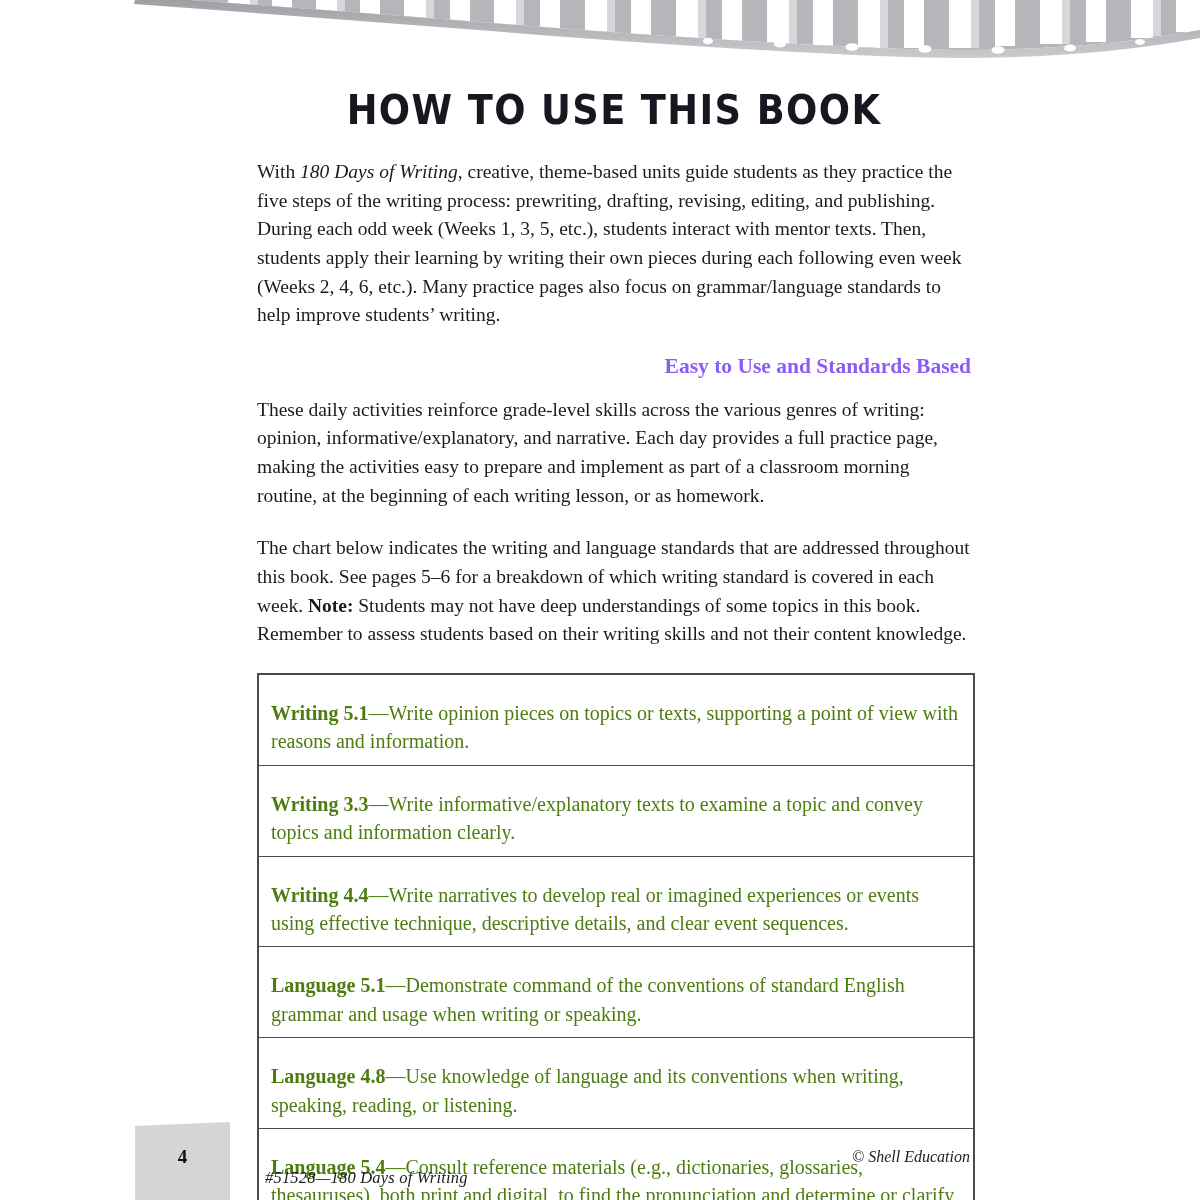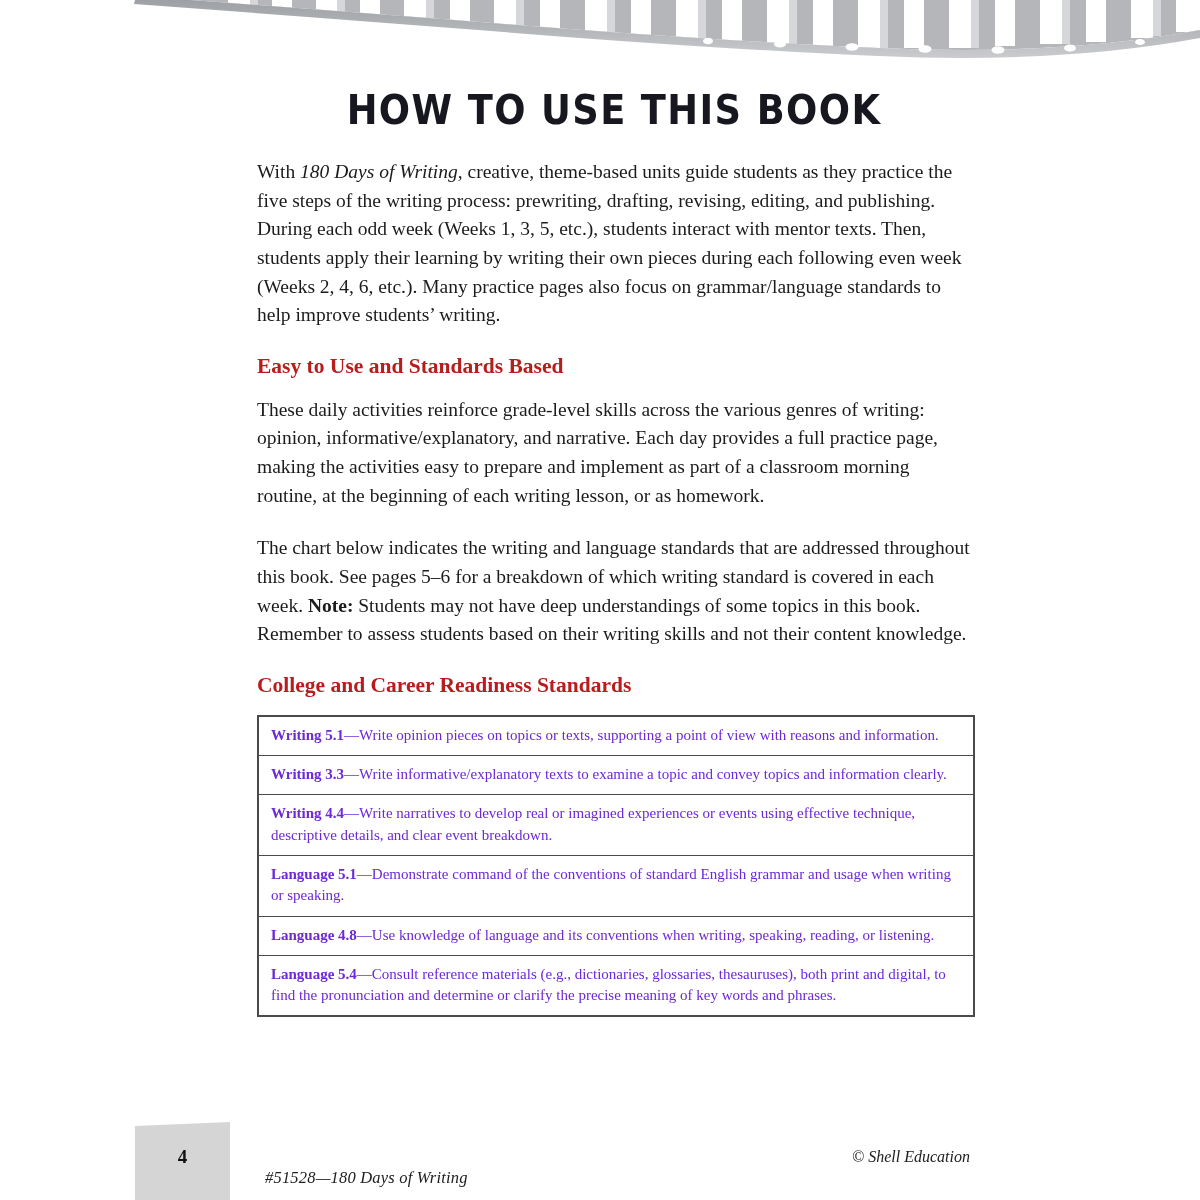--- a/index.html
+++ b/index.html
@@ -63,45 +63,46 @@
     margin: 0 0 24px 0;
     text-align: left;
     color: #1b1b1b;
   }
 
   h2.section-heading {
     font-size: 21.5px;
     font-weight: bold;
     margin: 0 0 16px 0;
     line-height: 1.2;
-    color: #b91c1c;
+    color: #8b5cf6;
+    text-align: right;
   }
 
   em.italic { }
   strong.bold { font-weight: bold; }
 
   
   #standards-table {
     margin-top: 4px;
     border: 2px solid #4a4a4a;
     border-collapse: collapse;
     width: 714px;
     background: #fff;
   }
   #standards-table .std-row {
     border-bottom: 1.5px solid #4a4a4a;
   }
   #standards-table .std-row:last-child {
     border-bottom: none;
   }
   #standards-table .std-cell {
-    padding: 8px 11px 9px 12px;
-    font-size: 15px;
+    padding: 24px 11px 9px 12px;
+    font-size: 20px;
     line-height: 1.42;
-    color: #6d28d9;
+    color: #4d7c0f;
   }
   .std-label {
     font-weight: bold;
   }
 
   
   #footer-tab {
     position: absolute;
     left: 135px;
     top: 1122px;
@@ -221,34 +222,33 @@
     <h1 id="page-title">HOW TO USE THIS BOOK</h1>
 
     <p class="body-text"><span>With </span><em class="italic">180 Days of Writing</em><span>, creative, theme-based units guide students as they practice the five steps of the writing process: prewriting, drafting, revising, editing, and publishing.  During each odd week (Weeks 1, 3, 5, etc.), students interact with mentor texts.  Then, students apply their learning by writing their own pieces during each following even week (Weeks 2, 4, 6, etc.).  Many practice pages also focus on grammar/language standards to help improve students’ writing.</span></p>
 
     <h2 class="section-heading">Easy to Use and Standards Based</h2>
 
     <p class="body-text">These daily activities reinforce grade-level skills across the various genres of writing: opinion, informative/explanatory, and narrative.  Each day provides a full practice page, making the activities easy to prepare and implement as part of a classroom morning routine, at the beginning of each writing lesson, or as homework.</p>
 
     <p class="body-text"><span>The chart below indicates the writing and language standards that are addressed throughout this book.  See pages 5–6 for a breakdown of which writing standard is covered in each week. </span><strong class="bold">Note:</strong><span> Students may not have deep understandings of some topics in this book.  Remember to assess students based on their writing skills and not their content knowledge.</span></p>
 
-    <h2 class="section-heading">College and Career Readiness Standards</h2>
 
     <div id="standards-table">
 
       <div class="std-row">
         <div class="std-cell"><span class="std-label">Writing 5.1</span><span>—</span><span>Write opinion pieces on topics or texts, supporting a point of view with reasons and information.</span></div>
       </div>
 
       <div class="std-row">
         <div class="std-cell"><span class="std-label">Writing 3.3</span><span>—</span><span>Write informative/explanatory texts to examine a topic and convey topics and information clearly.</span></div>
       </div>
 
       <div class="std-row">
-        <div class="std-cell"><span class="std-label">Writing 4.4</span><span>—</span><span>Write narratives to develop real or imagined experiences or events using effective technique, descriptive details, and clear event breakdown.</span></div>
+        <div class="std-cell"><span class="std-label">Writing 4.4</span><span>—</span><span>Write narratives to develop real or imagined experiences or events using effective technique, descriptive details, and clear event sequences.</span></div>
       </div>
 
       <div class="std-row">
         <div class="std-cell"><span class="std-label">Language 5.1</span><span>—</span><span>Demonstrate command of the conventions of standard English grammar and usage when writing or speaking.</span></div>
       </div>
 
 
       <div class="std-row">
         <div class="std-cell"><span class="std-label">Language 4.8</span><span>—</span><span>Use knowledge of language and its conventions when writing, speaking, reading, or listening.</span></div>
       </div>

